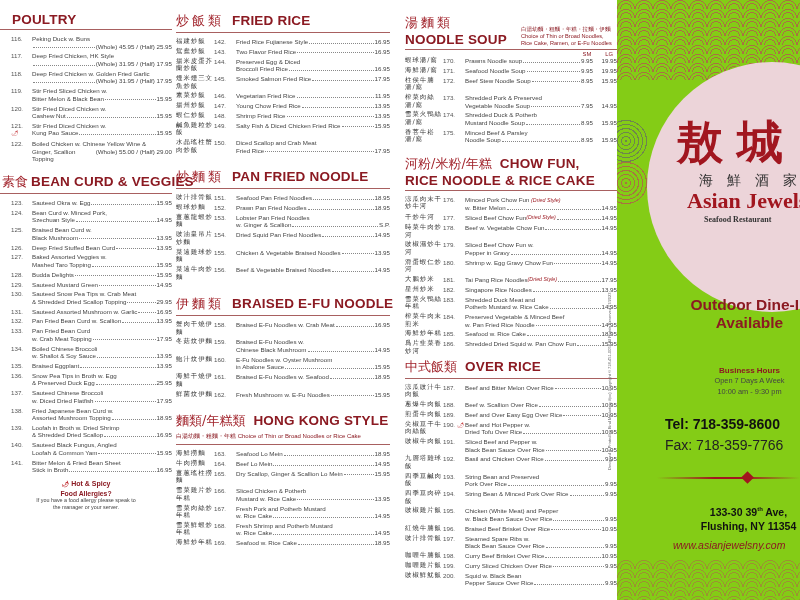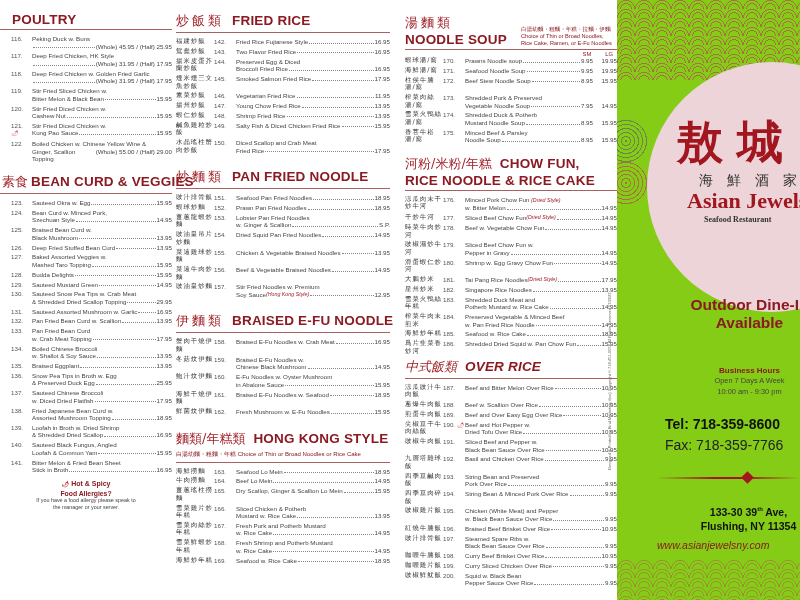--- a/index.html
+++ b/index.html
@@ -56,21 +56,21 @@
   .outdoor { position: absolute; left: 22px; right: -60px; top: 296px; text-align: center; color: #8b1a22; font-weight: bold; font-size: 15.5px; line-height: 18px; }
   .hours { position: absolute; left: 22px; right: -60px; top: 366px; text-align: center; }
   .hours .t { color: #8b1a22; font-weight: bold; font-size: 8px; }
   .hours .l { font-size: 7.4px; color: #444; line-height: 11px; }
   .tel { position: absolute; left: 48px; top: 416px; font-weight: bold; font-size: 14px; color: #111; white-space: nowrap; }
   .fax { position: absolute; left: 48px; top: 437px; font-size: 14px; color: #222; white-space: nowrap; }
   .divider { position: absolute; left: 40px; right: 0; top: 477px; height: 2px; background: linear-gradient(90deg, transparent, #a1161f 40%, #a1161f 60%, transparent); }
   .divider-gem { position: absolute; left: 126px; top: 473px; width: 9px; height: 9px; background: #a1161f; transform: rotate(45deg); }
   .address { position: absolute; left: 40px; right: -40px; top: 502px; text-align: center; font-weight: bold; font-size: 10.5px; color: #111; line-height: 14px; }
   .address sup { font-size: 6px; }
-  .web { position: absolute; left: 40px; top: 539px; font-style: italic; color: #8b1a22; font-size: 10.5px; white-space: nowrap; }
+  .web { position: absolute; left: 56px; top: 539px; font-style: italic; color: #8b1a22; font-size: 10.5px; white-space: nowrap; }
   .copyright { position: absolute; left: 607px; top: 470px; transform: rotate(-90deg); transform-origin: left top; font-size: 4px; color: #666; white-space: nowrap; }
 </style>
 </head>
 <body>
 
 <div class="col" id="col1">
   <div style="margin-top:12px;" class="sec-head">
     <span class="sec-en" style="padding-left:10px;">POULTRY</span>
   </div>
   <ul class="items" id="poultry-list">
@@ -541,33 +541,20 @@
         </span>
       </li>
       <li class="item">
         <span class="cn">菜遠牛肉炒麵</span>
         <span class="num"><span>156.</span></span>
         <span class="desc">
           <div class="line2">
             <span>Beef &amp; Vegetable Braised Noodles</span>
             <span class="dots"></span>
             <span class="price">14.95</span>
-          </div>
-        </span>
-      </li>
-      <li class="item">
-        <span class="cn">豉油皇炒麵</span>
-        <span class="num"><span>157.</span></span>
-        <span class="desc">
-          <div><span>Stir Fried Noodles w. Premium</span></div>
-          <div class="line2">
-            <span>Soy Sauce</span> 
-            <span class="note">(Hong Kong Style)</span>
-            <span class="dots"></span>
-            <span class="price">12.95</span>
           </div>
         </span>
       </li>
     </ul>
 
   <div style="margin-top:14px;" class="sec-head">
     <span class="sec-cn">伊麵類</span>
     <span class="sec-en">BRAISED E-FU NOODLE</span>
   </div>
   <ul class="items" id="efu-list">
@@ -941,21 +928,21 @@
         <span class="desc">
           <div class="line2">
             <span>Shredded Dried Squid w. Pan Chow Fun</span>
             <span class="dots"></span>
             <span class="price">15.95</span>
           </div>
         </span>
       </li>
     </ul>
 
-  <div style="margin-top:0;font-style:italic;" class="sec-head">
+  <div style="margin-top:0;" class="sec-head">
     <span class="sec-cn" style="letter-spacing:0;">中式飯類</span>
     <span class="sec-en">OVER RICE</span>
   </div>
   <ul class="items" id="rice-list">
       <li class="item">
         <span class="cn">涼瓜豉汁牛肉飯</span>
         <span class="num"><span>187.</span></span>
         <span class="desc">
           <div class="line2">
             <span>Beef and Bitter Melon Over Rice</span>

